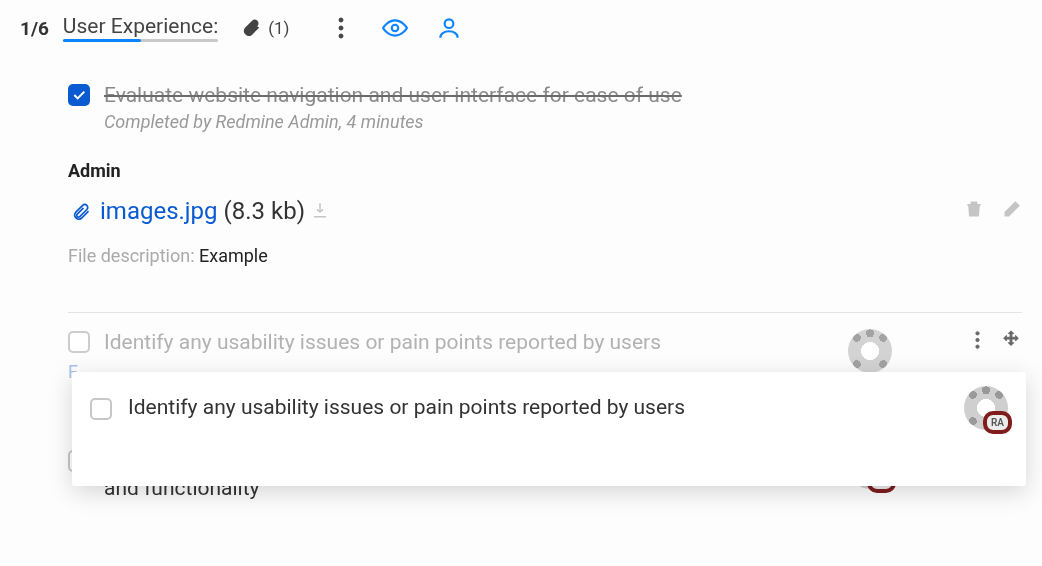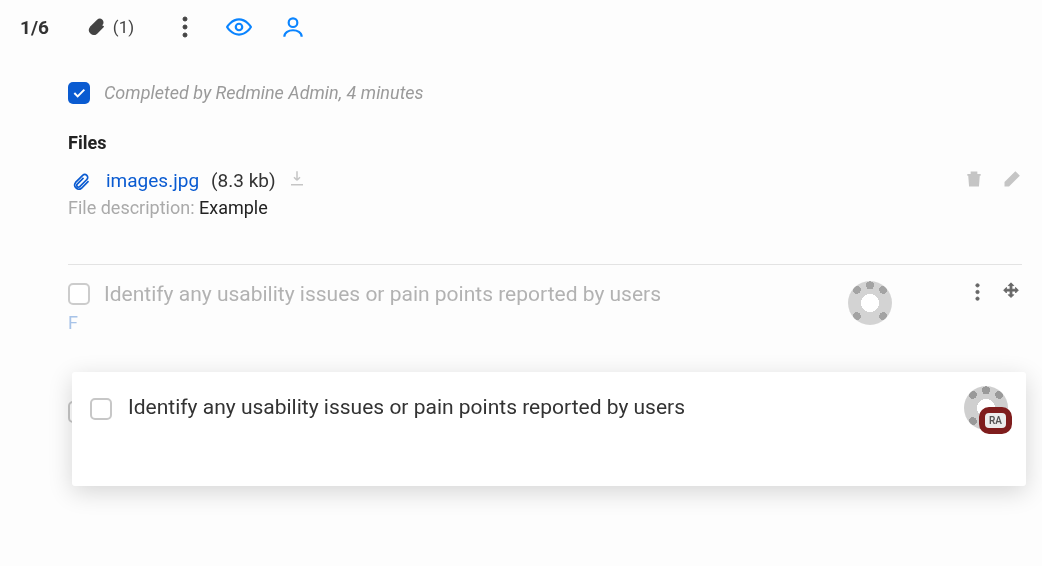--- a/index.html
+++ b/index.html
@@ -134,40 +134,40 @@
     
     .files-section { margin-top: 28px; }
     .files-heading {
       font-size: 18px;
       font-weight: 700;
       color: #222;
       margin-bottom: 14px;
     }
     .file-row {
       display: flex;
-      align-items: flex-start;
-      gap: 12px;
-      font-size: 19px;
+      align-items: flex-end;
+      gap: 6px;
+      font-size: 24px;
       padding: 2px 0;
     }
     .file-link {
       color: #0a5bd1;
       font-weight: 400;
     }
     .file-size { color: #333; }
     .file-meta-right {
       margin-left: auto;
       color: #9a9a9a;
       display: flex;
       align-items: center;
       gap: 18px;
     }
     .light-icon svg { stroke: #c5c5c5; fill: #c5c5c5; }
     .file-desc-row {
-      margin-top: 0;
+      margin-top: 18px;
       font-size: 18px;
     }
     .file-desc-label { color: #aaa; }
     .file-desc-value { color: #222; }
 
     .hr {
       border: none;
       border-top: 1px solid #e3e3e3;
       margin: 46px 0 16px 0;
     }
@@ -227,21 +227,21 @@
     .avatar-badge {
       position: absolute;
       right: -4px;
       bottom: -4px;
       background: #ececec;
       color: #555;
       font-size: 10px;
       font-weight: 600;
       padding: 2px 4px;
       border-radius: 10px;
-      border: 6px solid #7f1d1d;
+      border: 4px solid #7f1d1d;
     }
 
     .item2-truncated {
       margin-top: 70px;
     }
     .row-avatar-col {
       position: absolute;
       right: 130px;
       top: 0;
     }
@@ -260,20 +260,21 @@
   </style>
 </head>
 <body>
 
 <div class="container">
 
   <div class="header-row">
     <span class="counter">1/6</span>
 
     <div class="title-wrap">
+      <span class="title-text">User Experience:</span>
       <div class="title-underline-gray"></div>
       <div class="title-underline-blue"></div>
     </div>
 
     <div class="attach-group">
       <span class="header-icon dark">
         <svg width="20" height="20" viewBox="0 0 24 24" stroke-width="2" fill="none">
             <path d="M21 11l-8.5 8.5a5 5 0 0 1-7-7L14 4a3.5 3.5 0 0 1 5 5l-8.5 8.5a2 2 0 0 1-3-3L15 7"></path>
           </svg>
       </span>
@@ -305,26 +306,27 @@
 
   <div class="body">
 
     <div class="item-row">
       <div class="checkbox checked">
         <svg width="16" height="16" viewBox="0 0 24 24" stroke-width="3" fill="none">
             <path d="M5 12l5 5L20 7"></path>
           </svg>
       </div>
       <div class="item-text-block">
+        <div class="item-title-done">Evaluate website navigation and user interface for ease of use</div>
         <div class="item-meta">Completed by Redmine Admin, 4 minutes</div>
       </div>
     </div>
 
     <div class="files-section">
-      <div class="files-heading">Files</div>
+      <div class="files-heading">Admin</div>
 
       <div class="file-row">
         <span class="header-icon">
           <svg width="20" height="20" viewBox="0 0 24 24" stroke="#0a5bd1" stroke-width="2" fill="none">
               <path d="M21 11l-8.5 8.5a5 5 0 0 1-7-7L14 4a3.5 3.5 0 0 1 5 5l-8.5 8.5a2 2 0 0 1-3-3L15 7"></path>
             </svg>
         </span>
         <span class="file-link">images.jpg</span>
         <span class="file-size">(8.3 kb)</span>
         <span class="light-icon">

